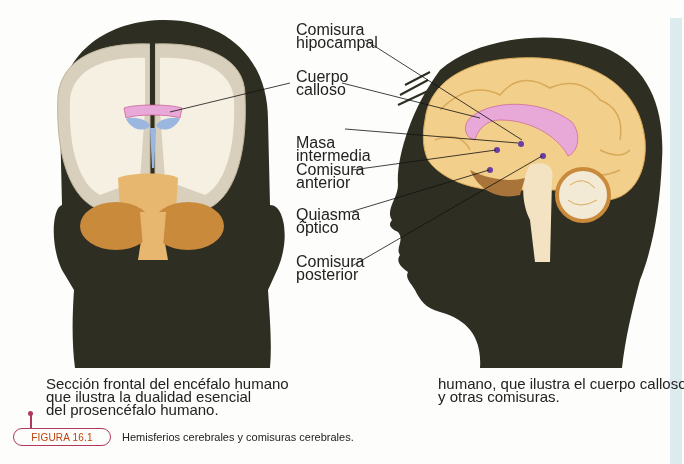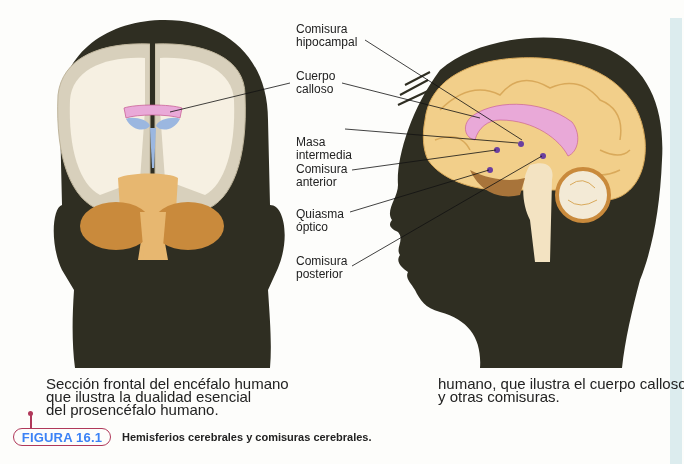--- a/index.html
+++ b/index.html
@@ -1,26 +1,26 @@
 <!DOCTYPE html>
 <html><head>
 <meta charset="utf-8">
 <style>
   html, body { margin:0; padding:0; }
   body { width:684px; height:464px; background:#fdfdfb; position:relative; overflow:hidden;
          font-family:"Liberation Sans", sans-serif; color:#222; }
   .strip { position:absolute; left:670px; top:18px; width:12px; height:446px; background:#dcecee; }
   svg.art { position:absolute; left:0; top:0; }
-  .lbl { position:absolute; font-size:12px; line-height:13px; color:#222; white-space:pre-line; }
+  .lbl { position:absolute; font-size:16px; line-height:13px; color:#222; white-space:pre-line; }
   .cap { position:absolute; font-size:15px; line-height:13px; color:#222; }
   .cap div { white-space:nowrap; }
   .figbox { position:absolute; left:13px; top:428px; width:98px; height:18px; border:1.5px solid #b0385a;
             border-radius:9px; box-sizing:border-box; display:flex; align-items:center; justify-content:center;
-            font-weight:bold; font-size:13px; color:#3b82f6; letter-spacing:0.2px; }
-  .figtitle { position:absolute; left:122px; top:431px; font-size:11px; color:#222;font-weight:bold; }
+            font-weight:normal; font-size:10px; color:#c2410c; letter-spacing:0.2px; }
+  .figtitle { position:absolute; left:122px; top:431px; font-size:11px; color:#222; }
   .pin { position:absolute; left:30px; top:413px; width:1.5px; height:16px; background:#b0385a; }
   .pindot { position:absolute; left:28px; top:411px; width:5px; height:5px; border-radius:50%; background:#b0385a; }
 </style>
 </head>
 <body>
 
 <div class="strip"></div>
 
 <svg class="art" width="684" height="464" viewBox="0 0 684 464">
 

